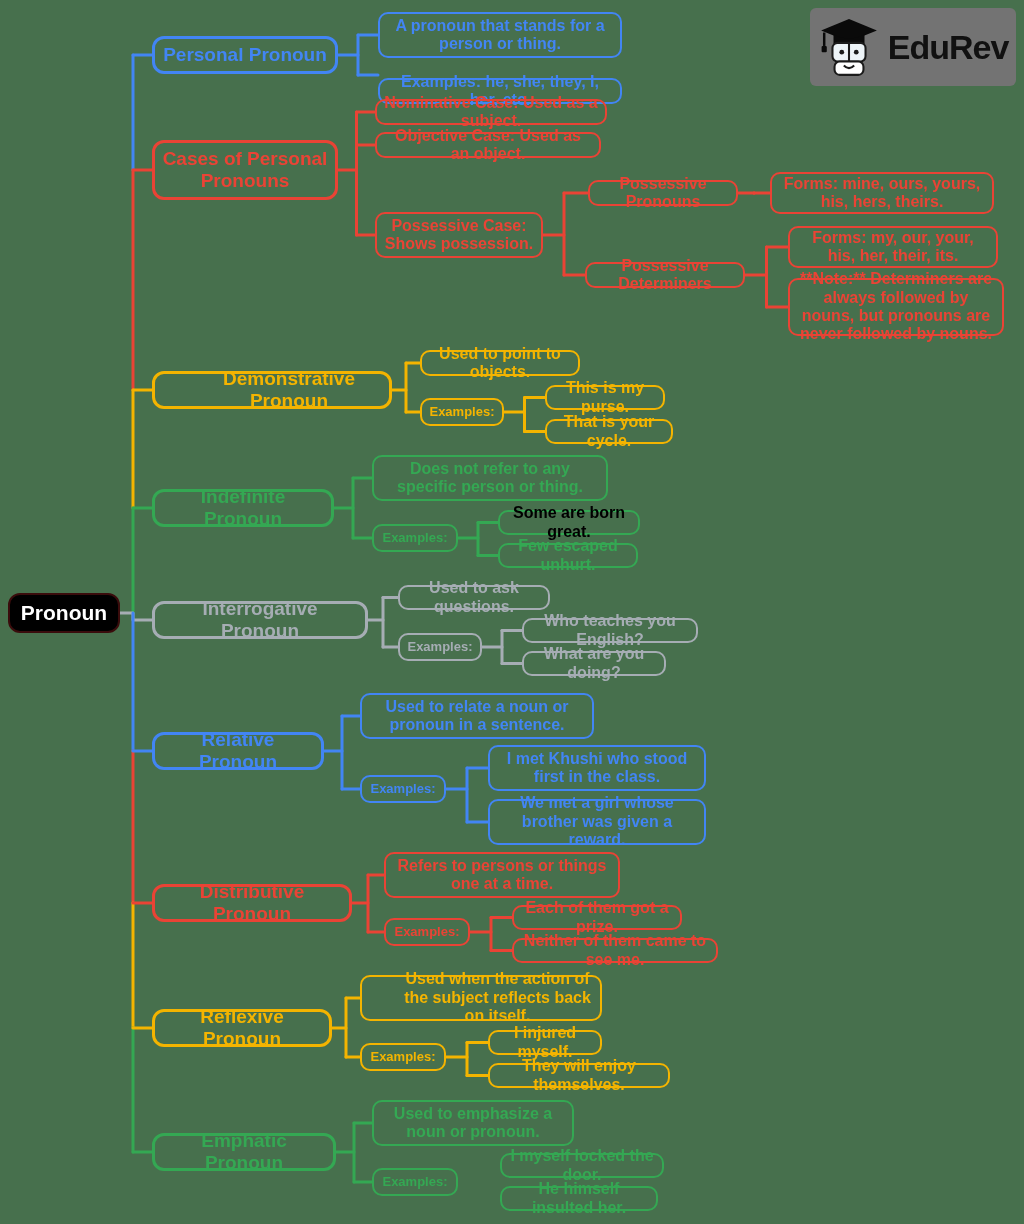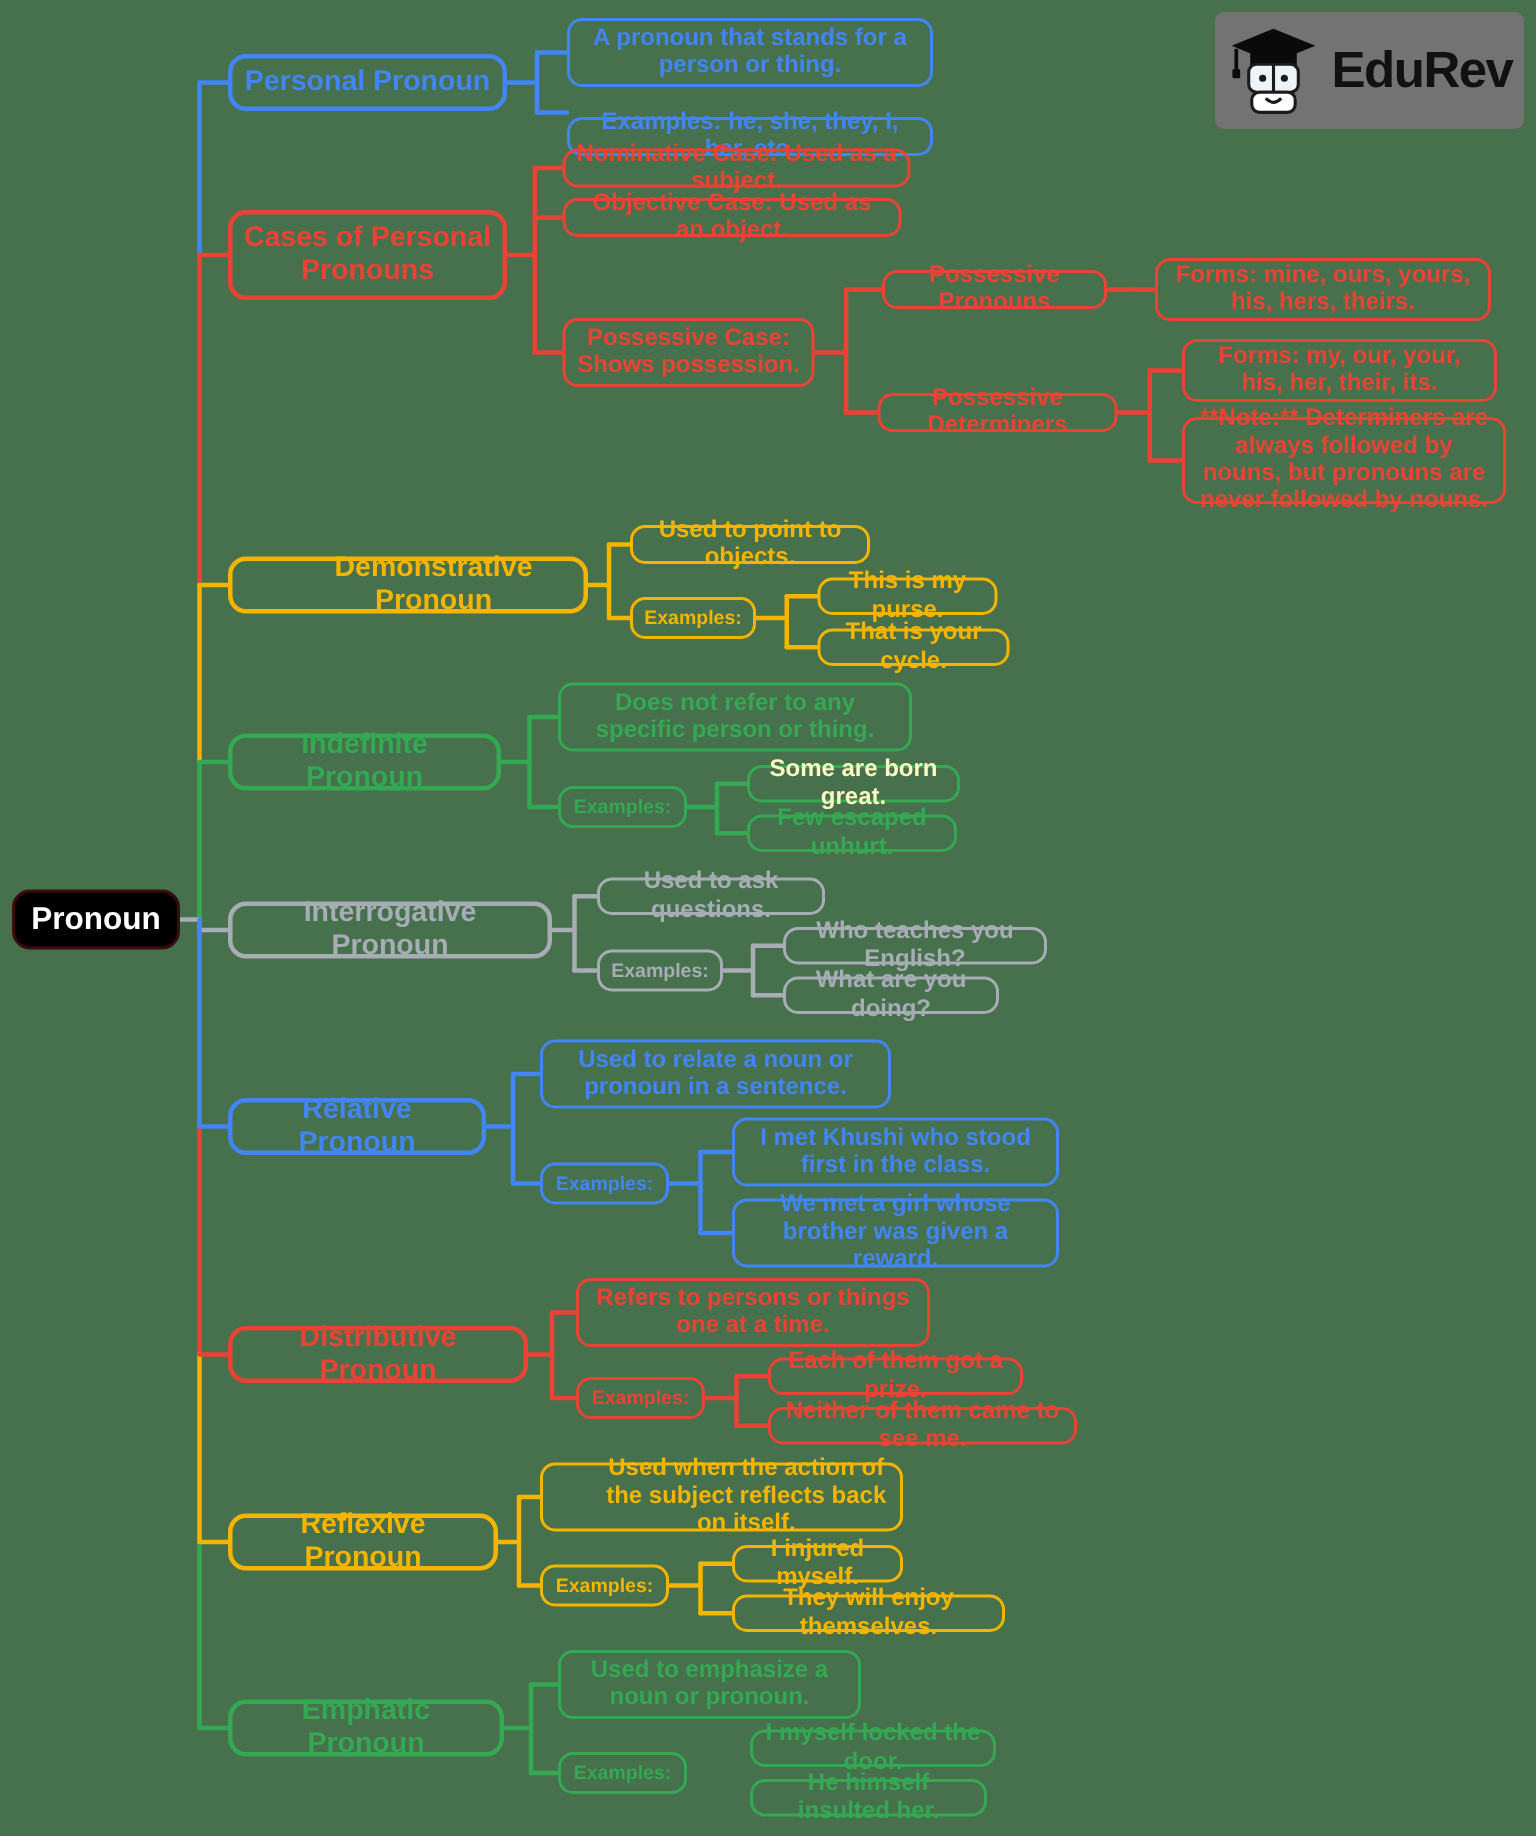--- a/index.html
+++ b/index.html
@@ -147,21 +147,21 @@
 
   <div class="node lbl" style="left: 152px; top: 371px; width: 240px; height: 38px; border-color: rgb(244, 180, 0); color: rgb(244, 180, 0); padding-left: 40px;">Demonstrative Pronoun</div>
   <div class="node sm" style="left: 420px; top: 350px; width: 160px; height: 26px; border-color: rgb(244, 180, 0); color: rgb(244, 180, 0);">Used to point to objects.</div>
   <div class="node exl" style="left: 420px; top: 398px; width: 84px; height: 28px; border-color: rgb(244, 180, 0); color: rgb(244, 180, 0);">Examples:</div>
   <div class="node sm" style="left: 545px; top: 385px; width: 120px; height: 25px; border-color: rgb(244, 180, 0); color: rgb(244, 180, 0);">This is my purse.</div>
   <div class="node sm" style="left: 545px; top: 419px; width: 128px; height: 25px; border-color: rgb(244, 180, 0); color: rgb(244, 180, 0);">That is your cycle.</div>
 
   <div class="node lbl" style="left: 152px; top: 489px; width: 182px; height: 38px; border-color: rgb(52, 168, 83); color: rgb(52, 168, 83);">Indefinite Pronoun</div>
   <div class="node sm" style="left: 372px; top: 455px; width: 236px; height: 46px; border-color: rgb(52, 168, 83); color: rgb(52, 168, 83);">Does not refer to any specific person or thing.</div>
   <div class="node exl" style="left: 372px; top: 524px; width: 86px; height: 28px; border-color: rgb(52, 168, 83); color: rgb(52, 168, 83);">Examples:</div>
-  <div class="node sm" style="left: 498px; top: 510px; width: 142px; height: 25px; border-color: rgb(52, 168, 83); color: #fef9c3;">Some are born great.</div>
+  <div class="node sm" style="left: 498px; top: 510px; width: 142px; height: 25px; border-color: rgb(52, 168, 83); color: #000000;">Some are born great.</div>
   <div class="node sm" style="left: 498px; top: 543px; width: 140px; height: 25px; border-color: rgb(52, 168, 83); color: rgb(52, 168, 83);">Few escaped unhurt.</div>
 
   <div class="node lbl" style="left: 152px; top: 601px; width: 216px; height: 38px; border-color: rgb(166, 173, 180); color: rgb(166, 173, 180);">Interrogative Pronoun</div>
   <div class="node sm" style="left: 398px; top: 585px; width: 152px; height: 25px; border-color: rgb(166, 173, 180); color: rgb(166, 173, 180);">Used to ask questions.</div>
   <div class="node exl" style="left: 398px; top: 633px; width: 84px; height: 28px; border-color: rgb(166, 173, 180); color: rgb(166, 173, 180);">Examples:</div>
   <div class="node sm" style="left: 522px; top: 618px; width: 176px; height: 25px; border-color: rgb(166, 173, 180); color: rgb(166, 173, 180);">Who teaches you English?</div>
   <div class="node sm" style="left: 522px; top: 651px; width: 144px; height: 25px; border-color: rgb(166, 173, 180); color: rgb(166, 173, 180);">What are you doing?</div>
 
   <div class="node lbl" style="left: 152px; top: 732px; width: 172px; height: 38px; border-color: rgb(66, 133, 244); color: rgb(66, 133, 244);">Relative Pronoun</div>
   <div class="node sm" style="left: 360px; top: 693px; width: 234px; height: 46px; border-color: rgb(66, 133, 244); color: rgb(66, 133, 244);">Used to relate a noun or pronoun in a sentence.</div>

